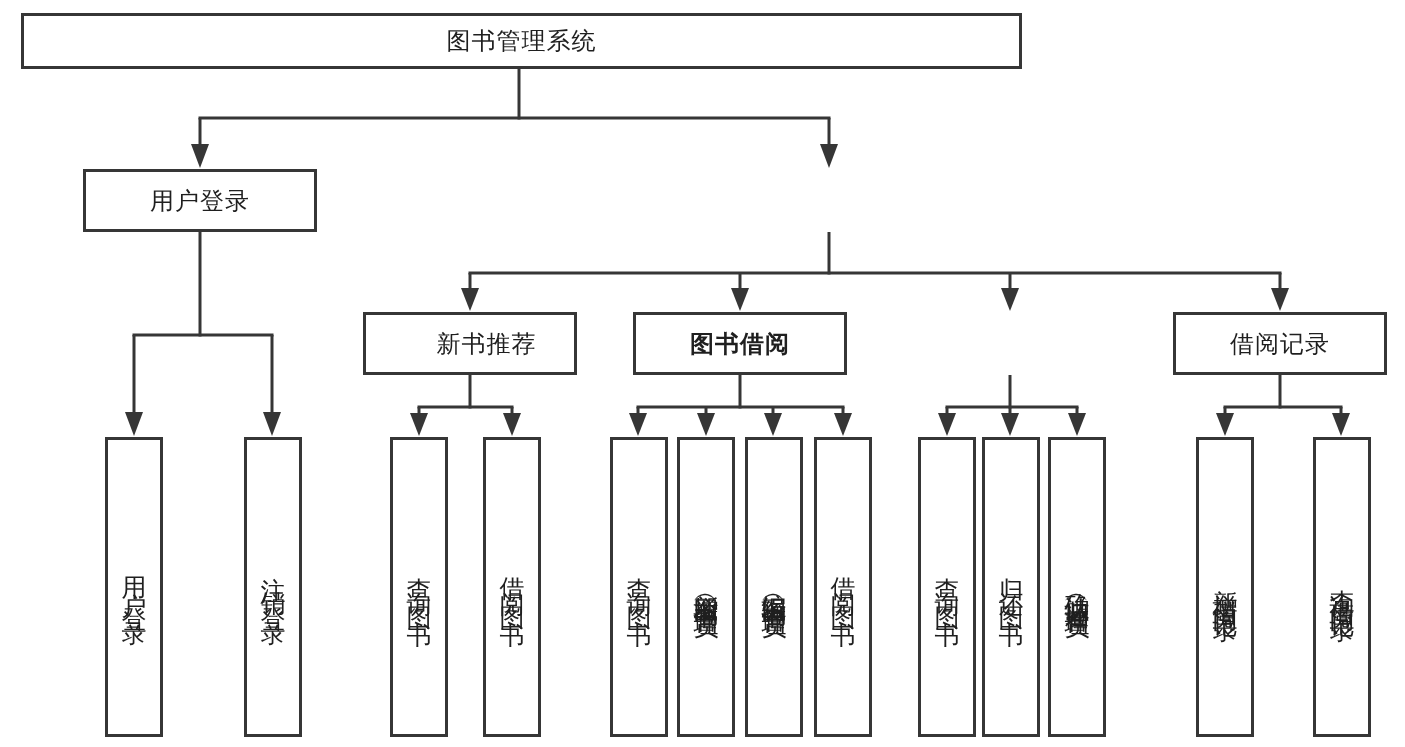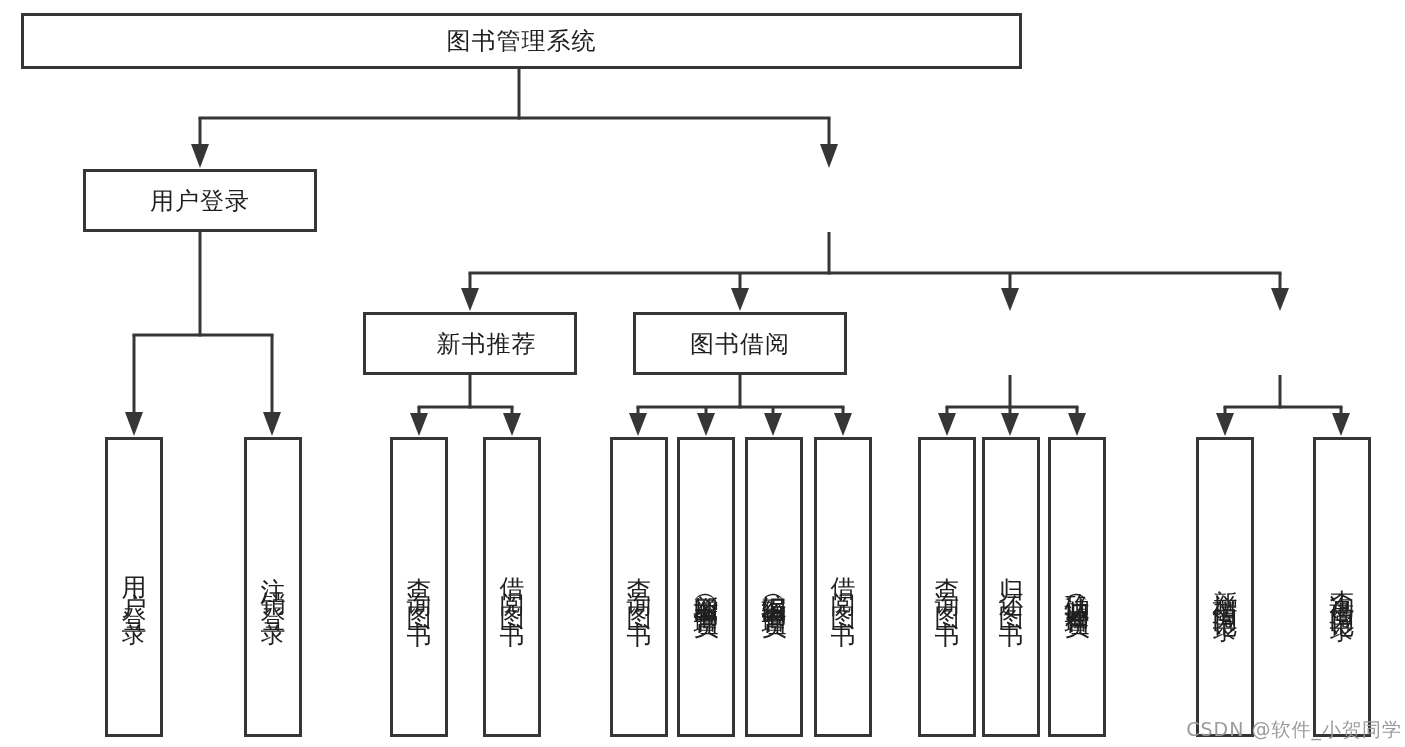--- a/index.html
+++ b/index.html
@@ -49,21 +49,21 @@
   .vshort { letter-spacing: 15px; }
   .vmid   { letter-spacing: 6px;  }
   .vlong  { letter-spacing: 3px;  }
 
   
   .n-root   { left: 21px;   top: 13px;  width: 1001px; height: 56px; }
   .n-login  { left: 83px;   top: 169px; width: 234px;  height: 63px; }
   .n-mgmt   { left: 712px;  top: 169px; width: 235px;  height: 63px; }
   .n-l3     { top: 312px; width: 214px; height: 63px; }
   .n-nb     { left: 363px; padding-left: 33px;  }
-  .n-bb     { left: 633px;  }
+  .n-bb     { left: 633px; font-weight: bold;  }
   .n-cb     { left: 903px;  }
   .n-br     { left: 1173px; }
   .leaf     { top: 437px; width: 58px; height: 300px; }
   .lf1  { left: 105px;  }
   .lf2  { left: 244px;  }
   .lf3  { left: 390px;  }
   .lf4  { left: 483px;  }
   .lf5  { left: 610px;  }
   .lf6  { left: 677px;  }
   .lf7  { left: 745px;  }
@@ -159,20 +159,23 @@
   <div class="node n-login">
     <span class="hlabel">用户登录</span>
   </div>
 
   <div class="node n-l3 n-nb">
     <span class="hlabel">新书推荐</span>
   </div>
   <div class="node n-l3 n-bb">
     <span class="hlabel">图书借阅</span>
   </div>
+  <div class="node n-l3 n-br">
+    <span class="hlabel">借阅记录</span>
+  </div>
 
   <div class="node leaf lf1">
     <span class="vlabel vshort">用户登录</span>
   </div>
   <div class="node leaf lf2">
     <span class="vlabel vshort">注销登录</span>
   </div>
   <div class="node leaf lf3">
     <span class="vlabel vshort">查询图书</span>
   </div>
@@ -200,15 +203,14 @@
   <div class="node leaf lf11">
     <span class="vlabel vlong">确认归还（管理员）</span>
   </div>
   <div class="node leaf lf12">
     <span class="vlabel vmid">新增借阅记录</span>
   </div>
   <div class="node leaf lf13">
     <span class="vlabel vmid">查询借阅记录</span>
   </div>
 
-  <div class="watermark">CSDN @软件_小贺同学</div>
 
 </div>
 
 </body></html>

